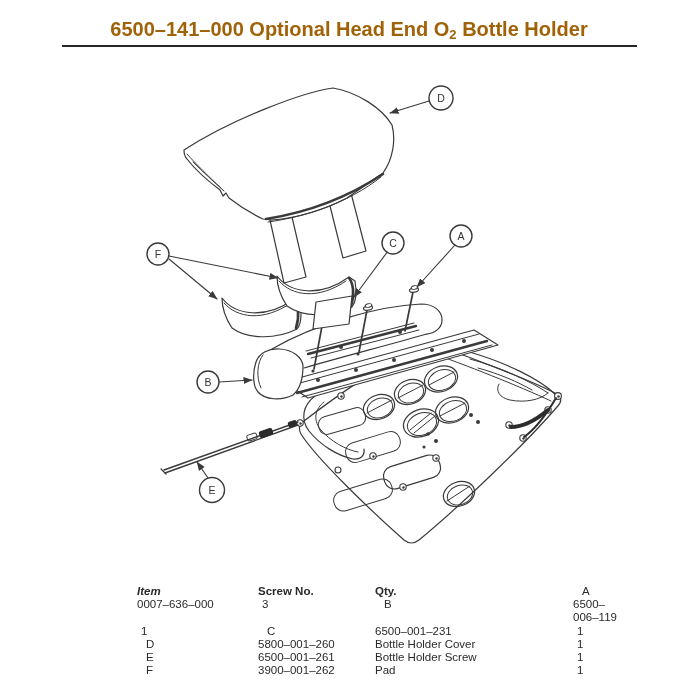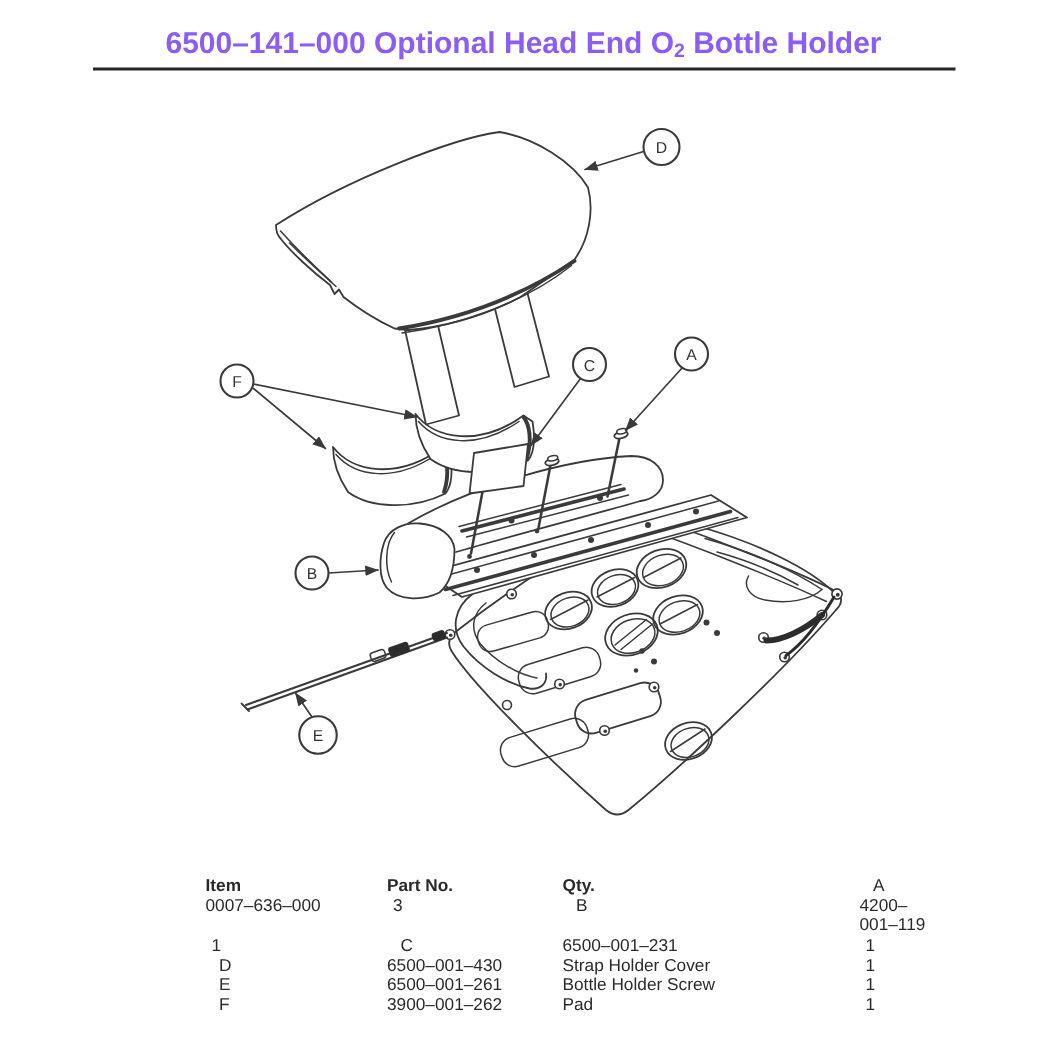--- a/index.html
+++ b/index.html
@@ -5,37 +5,37 @@
   html,body{margin:0;padding:0;}
   body{
     width:700px;height:700px;position:relative;background:#ffffff;
     font-family:"Liberation Sans","DejaVu Sans",sans-serif;color:#222;
     overflow:hidden;
   }
   .title-wrap{
     position:absolute;left:60px;top:18px;width:578px;text-align:center;
   }
   .page-title{
-    font-size:20px;font-weight:bold;color:#8b5cf6;letter-spacing:0px;white-space:nowrap;
+    font-size:20px;font-weight:bold;color:#a16207;letter-spacing:0px;white-space:nowrap;
   }
   .page-title sub{
     font-size:13px;line-height:0;vertical-align:-3px;font-weight:bold;
   }
   .title-rule{
     position:absolute;left:62px;top:45px;width:575px;height:2px;background:#262626;
   }
   .diagram-svg{position:absolute;left:0;top:0;}
   .parts-table{
     position:absolute;left:137px;top:585px;width:485px;
     display:grid;grid-template-columns:121px 117px 198px 45px;
     font-size:11.5px;line-height:13.2px;color:#2a2a2a;
   }
   .parts-table .hdr{font-weight:bold;}
   .parts-table .c-item{padding-left:9px;}
-  .parts-table .h-item{padding-left:0;}
+  .parts-table .h-item{padding-left:0;font-style:italic;}
   .parts-table .c-qty{padding-left:4px;}
   svg text.callout-letter{
     font-family:"Liberation Sans","DejaVu Sans",sans-serif;
     font-size:10.5px;fill:#333;text-anchor:middle;
   }
 </style>
 </head>
 <body>
 
 <div class="title-wrap">
@@ -260,38 +260,38 @@
       <g>
         <circle cx="212" cy="490" r="12.5" fill="#fff"></circle>
         <text class="callout-letter" x="212" y="494" stroke="none">E</text>
       </g>
     </g>
   </g>
 </svg>
 
 <div class="parts-table">
   <div class="hdr h-item">Item</div>
-  <div class="hdr">Part No.</div>
+  <div class="hdr">Screw No.</div>
   <div class="hdr">Qty.</div>
 
   <div class="c-item">A</div>
   <div>0007–636–000</div>
   <div class="c-qty">3</div>
 
   <div class="c-item">B</div>
-  <div>4200–001–119</div>
+  <div>6500–006–119</div>
   <div class="c-qty">1</div>
 
   <div class="c-item">C</div>
   <div>6500–001–231</div>
   <div class="c-qty">1</div>
 
   <div class="c-item">D</div>
-  <div>6500–001–430</div>
-  <div>Strap Holder Cover</div>
+  <div>5800–001–260</div>
+  <div>Bottle Holder Cover</div>
   <div class="c-qty">1</div>
 
   <div class="c-item">E</div>
   <div>6500–001–261</div>
   <div>Bottle Holder Screw</div>
   <div class="c-qty">1</div>
 
   <div class="c-item">F</div>
   <div>3900–001–262</div>
   <div>Pad</div>

